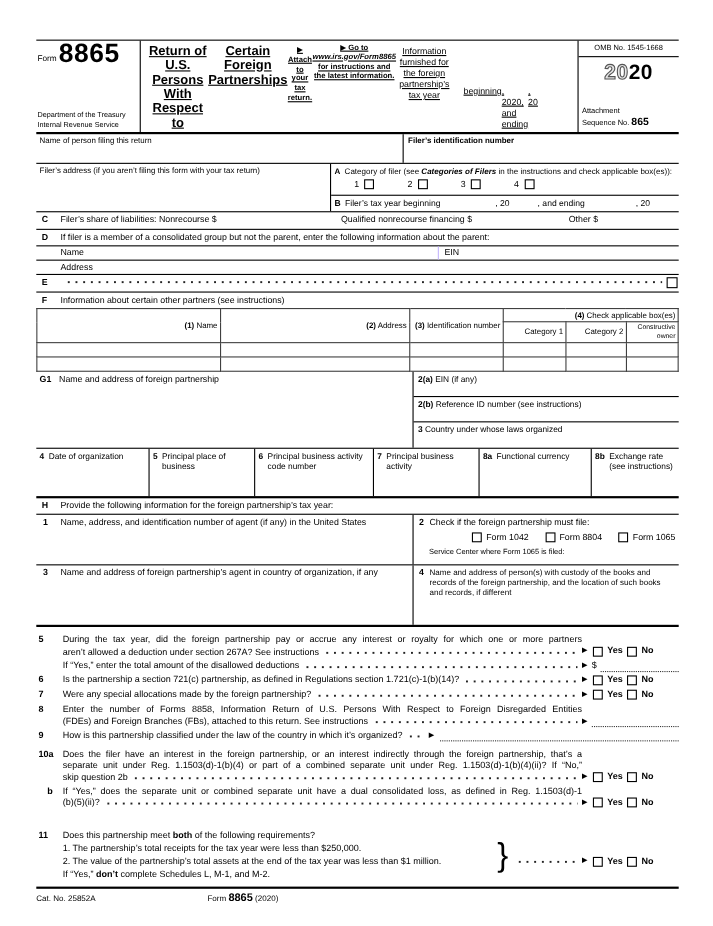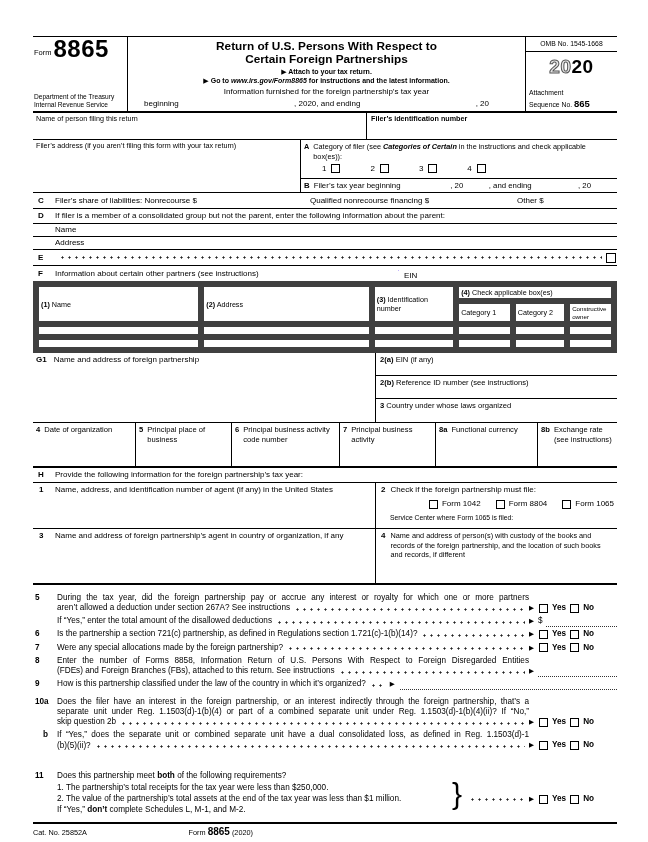--- a/index.html
+++ b/index.html
@@ -13,21 +13,21 @@
   .i { font-style: italic; }
 
   
   .hdr { display: flex; border-bottom: 2.5px solid #000; }
   .hdr-left { width: 95px; border-right: 1px solid #000; padding: 2px 3px 2px 1px;
               display: flex; flex-direction: column; justify-content: space-between; }
   .form-line { display: flex; align-items: flex-end; gap: 2px; }
   .form-word { font-size: 7.5px; padding-bottom: 2px; }
   .form-no { font-size: 24px; font-weight: bold; line-height: 0.85; letter-spacing: .5px; }
   .dept { font-size: 6.6px; line-height: 1.25; }
-  .hdr-center { flex: 1; padding: 3px 6px 2px; display: flex; flex-direction: column; }
+  .hdr-center { flex: 1; padding: 3px 6px 2px; display: flex; flex-direction: row; text-decoration: underline; }
   .title { font-size: 11.8px; font-weight: bold; text-align: center; line-height: 1.1; }
   .attach { font-size: 7px; font-weight: bold; text-align: center; margin-top: 2px; }
   .goto { font-size: 7px; font-weight: bold; text-align: center; }
   .furnished { font-size: 8px; text-align: center; margin-top: 2px; }
   .tax-year-line { font-size: 8px; display: flex; margin-top: auto; padding: 2px 30px 0 10px; }
   .sp1 { flex: 1.6; } .sp2 { flex: 1.6; }
   .hdr-right { width: 92px; border-left: 1px solid #000; display: flex; flex-direction: column; }
   .omb { font-size: 6.8px; text-align: center; padding: 3px 1px; border-bottom: 1px solid #000; }
   .year { font-size: 19px; font-weight: bold; text-align: center; padding: 3px 0 1px; letter-spacing: .5px; }
   .year-outline { color: #e6e6e6; -webkit-text-stroke: 1px #555; }
@@ -52,29 +52,29 @@
   .bsp-a { flex: 2.4; } .bsp-b { flex: 1; } .bsp-c { flex: 2.2; }
 
   .cb { display: inline-block; width: 9px; height: 9px; border: 1px solid #000; background: #fff; flex-shrink: 0; }
 
   .c-row { align-items: baseline; padding: 2.5px 0; font-size: 8px; }
   .c-non { flex: 1; } .c-qual { width: 207px; } .c-oth { width: 100px; }
 
   .d-head { padding: 2px 0; font-size: 8px; }
   .d-sub { height: 13px; font-size: 8px; }
   .d-name { width: 365px; padding: 1px 0 0 22px; }
-  .d-ein { flex: 1; border-left: 1px solid #c4b5fd; padding: 1px 0 0 5px; margin-top: 46px; }
+  .d-ein { flex: 1; border-left: 1px solid #c4b5fd; padding: 1px 0 0 5px; }
   .d-addr { padding: 1px 0 0 22px; height: 13px; font-size: 8px; border-bottom: 1px solid #000; }
 
   .e-row { align-items: center; padding: 2.5px 0; font-size: 8px; }
   .e-cb { width: 10px; height: 10px; margin-right: 1px; }
 
   .f-row { display: flex; padding: 2.5px 0 2px; font-size: 8px; }
   table.f-table { width: 100%; border-collapse: collapse; font-size: 7.2px; table-layout: fixed; }
-  .f-table th, .f-table td { border: 6px solid #404040; font-weight: normal; text-align: left; padding: 1px 2px; }
+  .f-table th, .f-table td { border: 1px solid #404040; font-weight: normal; text-align: right; padding: 1px 2px; }
   .f-table th { vertical-align: middle; }
   .f-sub3 { font-size: 6.2px; }
   .f-table td { height: 13px; }
 
   .g1-row { display: flex; }
   .g1-left { width: 342px; padding: 2px 3px; font-size: 8px; display: flex; gap: 7px; }
   .g1-right { flex: 1; border-left: 1px solid #000; display: flex; flex-direction: column; }
   .g1-sub { height: 23px; padding: 2px 4px; font-size: 7.6px; border-bottom: 1px solid #000; }
   .g1-sub.last { border-bottom: none; }
 
@@ -174,21 +174,21 @@
     <div class="name-cell"><span>Name of person filing this return</span></div>
     <div class="id-cell"><span>Filer’s identification number</span></div>
   </div>
 
   <div class="row">
     <div class="addr-cell"><span>Filer’s address (if you aren’t filing this form with your tax return)</span></div>
     <div class="ab-cell">
       <div class="a-sec">
         <div class="a-line">
           <span class="b">A</span>
-          <span><span>Category of filer (see </span><span class="b i">Categories of Certain</span><span> in the instructions and check applicable box(es)):</span></span>
+          <span><span>Category of filer (see </span><span class="b i">Categories of Filers</span><span> in the instructions and check applicable box(es)):</span></span>
         </div>
         <div class="cat-line">
           <span class="cat">
               <span>1</span>
               <span class="cb"></span>
             </span>
           <span class="cat">
               <span>2</span>
               <span class="cb"></span>
             </span>

